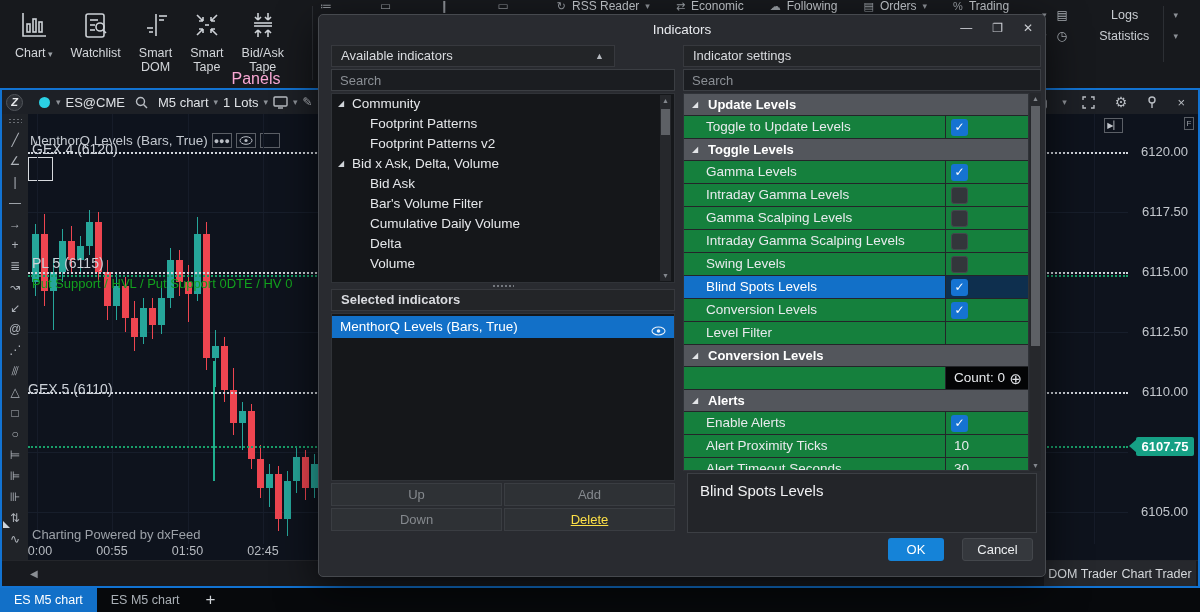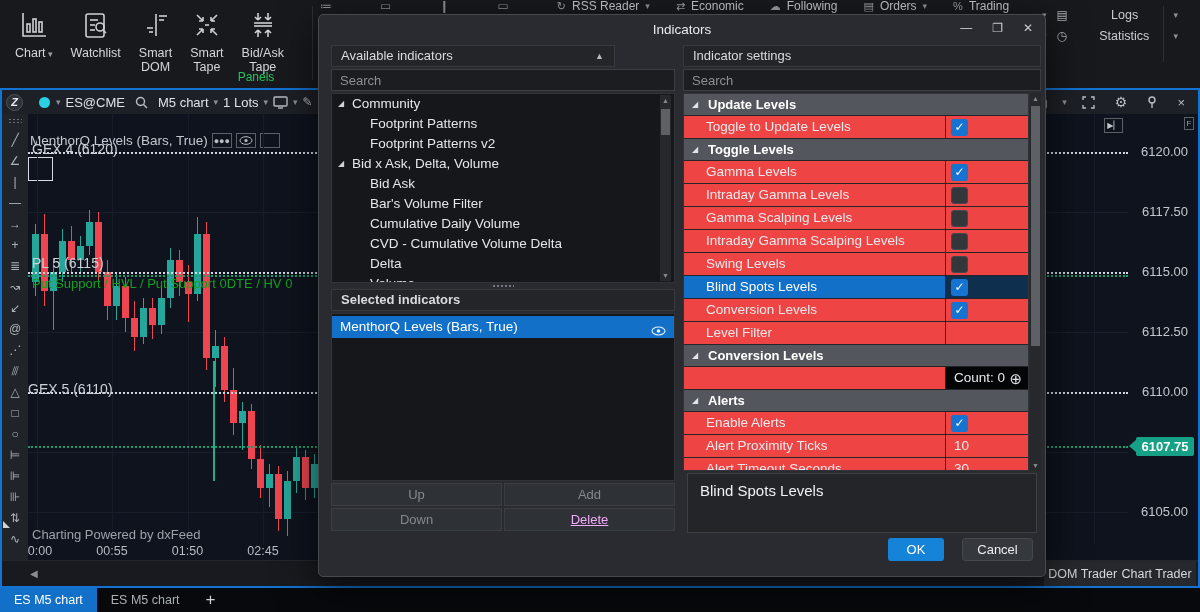--- a/index.html
+++ b/index.html
@@ -13,21 +13,21 @@
   .rt-item { display:flex; align-items:center; margin-right:26px; white-space:nowrap; }
   .rt-item .gl { color:#9ba0a6; margin-right:6px; font-size:11px; }
   .rt-item .caret { color:#8d9197; font-size:9px; margin-left:6px; }
   .rt-stub { color:#8d9197; font-size:12px; margin-right:48px; }
   .panels-group { position:absolute; left:6px; top:6px; display:flex; }
   .panel-item { display:flex; flex-direction:column; align-items:center; margin:0 9px; cursor:pointer; }
   .pi-icon { height:38px; display:flex; align-items:center; justify-content:center; color:#cdd1d6; }
   .pi-icon svg { stroke:#cdd1d6; fill:none; stroke-width:1.6; }
   .pi-label { font-size:12.5px; color:#d3d6da; text-align:center; line-height:14px; margin-top:2px; white-space:nowrap; }
   .pi-label .caret { font-size:9px; color:#9ba0a6; }
-  .panels-caption { position:absolute; left:226px; top:70px; font-size:12px; color:#22c55e; width:60px; text-align:center; }
+  .panels-caption { position:absolute; left:226px; top:70px; font-size:16px; color:#f9a8d4; width:60px; text-align:center; }
   .ribbon-vdiv { position:absolute; top:6px; width:1px; height:74px; background:#2c2f34; }
   .ribbon-right { position:absolute; left:1042px; top:4px; width:150px; }
   .rr-row { display:flex; align-items:center; height:21px; color:#c9cdd2; font-size:12.5px; }
   .rr-row .caret { color:#8d9197; font-size:9px; }
   .rr-row .gl { color:#aeb3b9; font-size:12px; margin:0 8px 0 10px; }
   .rr-row .lbl { flex:1; text-align:center; }
   .rr-row .caret2 { color:#8d9197; font-size:9px; margin-right:14px; }
 
   
   .chart-window { position:absolute; left:0; top:88px; width:1200px; height:500px; background:#0e131d;
@@ -89,28 +89,28 @@
   .listbox { position:absolute; background:#15171a; border:1px solid #303338; }
   .tree-row { position:relative; height:20px; line-height:20px; color:#e5e7ea; font-size:13.5px; white-space:nowrap; cursor:pointer; }
   .tree-row .tw { position:absolute; left:6px; top:0; font-size:8px; color:#cfd3d8; }
   .vscroll { position:absolute; width:11px; background:#26282c; }
   .vscroll .arr { position:absolute; left:0; width:11px; text-align:center; color:#84888e; font-size:7px; }
   .vscroll .thumb { position:absolute; left:1px; width:9px; background:#5d6065; }
   .splitter-dots { position:absolute; width:22px; height:4px; background-image:radial-gradient(#74787e 1px, transparent 1.2px); background-size:4px 4px; }
   .sel-row { position:absolute; left:0; right:0; top:2px; height:22px; background:#1270c8; color:#fff; font-size:13.5px; line-height:22px; padding-left:8px; }
   .eye { position:absolute; right:8px; top:5px; }
   .dlg-btn { position:absolute; background:#2e3135; border:1px solid #3a3d42; color:#85898e; font-size:13px; text-align:center; cursor:pointer; }
-  .dlg-btn.enabled { color:#f0abfc;text-decoration:underline; }
+  .dlg-btn.enabled { color:#fde047;text-decoration:underline; }
 
   .sgrid { position:absolute; overflow:hidden; background:#0b0d10; border:1px solid #303338; }
   .srow { position:relative; width:100%; border-bottom:1px solid #232529; }
   .srow.group { height:22px; background:#53565c; color:#fff; font-weight:bold; font-size:13px; line-height:22px; }
   .srow.group .tw { position:absolute; left:8px; top:0; font-size:8px; font-weight:normal; color:#e2e4e7; }
   .srow.group .glabel { margin-left:24px; }
-  .srow.item { height:23px; background:#ef4444; color:#e8eaed; font-size:13.5px; line-height:22px; }
+  .srow.item { height:23px; background:#15803d; color:#e8eaed; font-size:13.5px; line-height:22px; }
   .srow.item .ilabel { position:absolute; left:22px; top:0; right:calc(100% - 259px + 0px); white-space:nowrap; }
   .srow.item .vcell { position:absolute; left:261px; top:0; bottom:0; right:0; border-left:1px solid #232529; }
   .srow.item.selrow .ilabel-bg { position:absolute; left:0; top:0; width:261px; height:100%; background:#1270c8; }
   .srow.item.selrow .ilabel { color:#fff; }
   .srow.item.selrow .vcell { background:#0e2f4e; }
   .cbx { position:absolute; left:5px; top:3px; width:17px; height:17px; border-radius:3px; }
   .cbx.on { background:#1573d2; color:#fff; font-size:12px; font-weight:bold; text-align:center; line-height:17px; }
   .cbx.off { background:#33363b; border:1px solid #44474d; }
   .vtext { position:absolute; left:8px; top:0; color:#e8eaed; }
   .srow.countrow .vcell { background:#040506; }
@@ -475,21 +475,20 @@
     </div>
     <input class="search" style="left: 12px; top: 54px; width: 344px;" placeholder="Search">
     <div class="listbox" style="left:12px; top:78px; width:344px; height:190px; overflow:hidden;" id="tree">
         <div class="tree-row"><span class="tw">◢</span><span style="margin-left: 20px;">Community</span></div>
         <div class="tree-row"><span style="margin-left: 38px;">Footprint Patterns</span></div>
         <div class="tree-row"><span style="margin-left: 38px;">Footprint Patterns v2</span></div>
         <div class="tree-row"><span class="tw">◢</span><span style="margin-left: 20px;">Bid x Ask, Delta, Volume</span></div>
         <div class="tree-row"><span style="margin-left: 38px;">Bid Ask</span></div>
         <div class="tree-row"><span style="margin-left: 38px;">Bar's Volume Filter</span></div>
         <div class="tree-row"><span style="margin-left: 38px;">Cumulative Daily Volume</span></div>
-        <div class="tree-row"><span style="margin-left: 38px;">CVD - Cumulative Volume Delta</span></div>
         <div class="tree-row"><span style="margin-left: 38px;">Delta</span></div>
         <div class="tree-row"><span style="margin-left: 38px;">Volume</span></div>
       </div>
     <div class="vscroll" style="left:341px; top:80px; height:186px;">
       <div class="arr" style="top:2px">▲</div>
       <div class="thumb" style="top:14px; height:26px"></div>
       <div class="arr" style="bottom:2px">▼</div>
     </div>
     <div class="splitter-dots" style="left:173px; top:269px;"></div>
     <div class="panel-head" style="left:12px; top:274px; width:344px;font-weight:bold;">

